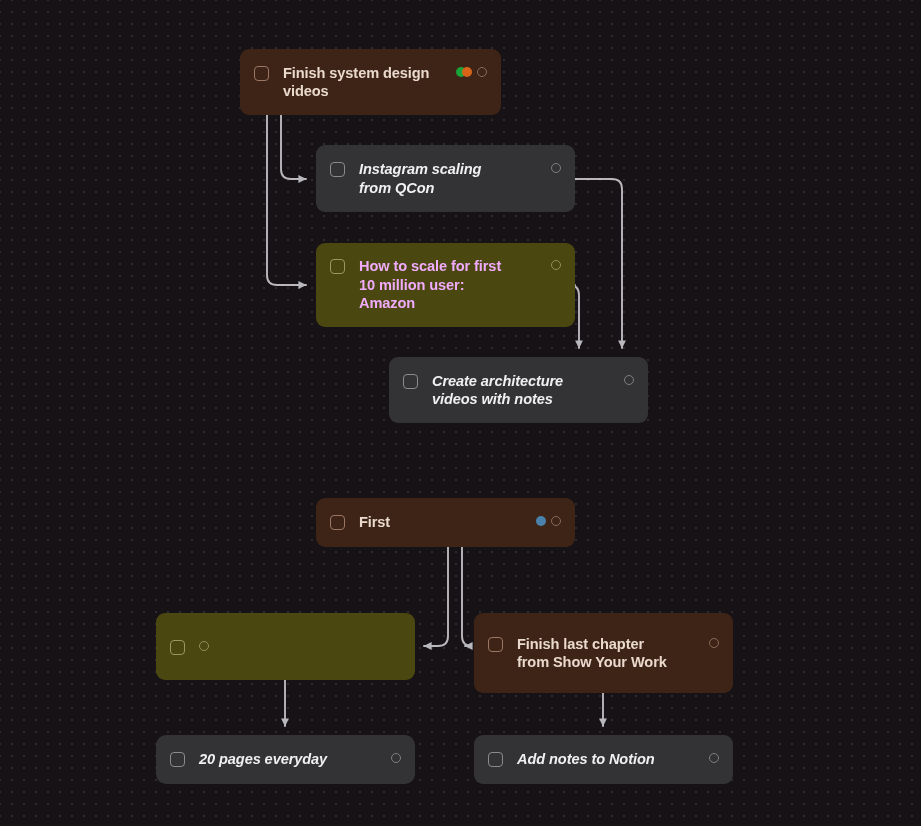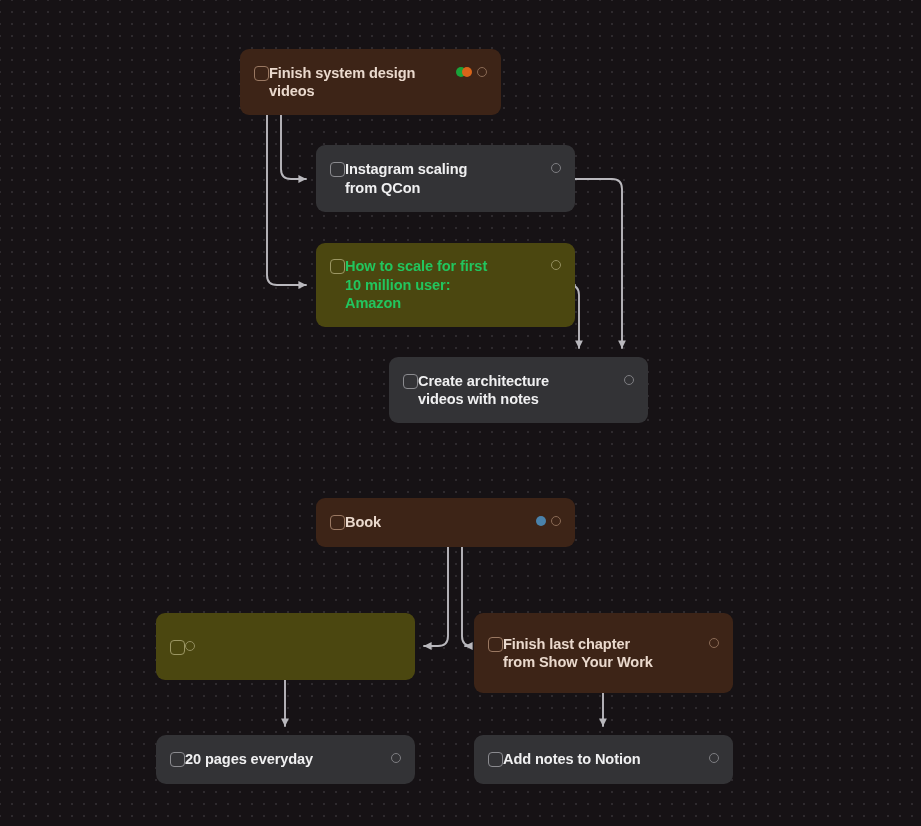--- a/index.html
+++ b/index.html
@@ -30,21 +30,21 @@
     border-radius: 9px;
     display: flex;
     align-items: center;
     padding: 0 14px 0 14px;
     overflow: hidden;
   }
   .node-inner {
     display: flex;
     align-items: flex-start;
     width: 100%;
-    gap: 0;
+    gap: 14px;
   }
   .cbox {
     flex: 0 0 auto;
     width: 15px; height: 15px;
     border-radius: 4px;
     border: 1.6px solid rgba(255,255,255,0.34);
     margin-top: 2px;
   }
   .label {
     flex: 1 1 auto;
@@ -71,27 +71,27 @@
     border-radius: 50%;
     border: 1.3px solid rgba(255,255,255,0.26);
   }
 
   
   .t-brown { background: #3d2417; }
   .t-brown .label { color: #ead9cd; }
   .t-brown .cbox { border-color: #9a7862; }
   .t-brown .ring { border-color: #8a6a55; }
 
-  .t-gray { background: #333336; }
+  .t-gray { background: #333336; font-style: italic; }
   .t-gray .label { color: #f0f0f1; }
   .t-gray .cbox { border-color: #8b8b8f; }
   .t-gray .ring { border-color: #7e7e82; }
 
   .t-olive { background: #4b4710; }
-  .t-olive .label { color: #22c55e; }
+  .t-olive .label { color: #f0abfc; }
   .t-olive .cbox { border-color: #9b9663; }
   .t-olive .ring { border-color: #938e5f; }
 </style>
 </head>
 <body>
 
 <div id="canvas">
 
   <svg id="edges" viewBox="0 0 921 826" width="921" height="826">
     <defs>
@@ -164,21 +164,21 @@
           <div class="label">Create architecture
 videos with notes</div>
           <div class="right-meta">
             <div class="ring"></div>
           </div>
         </div>
       </div>
       <div class="node t-brown" style="left: 316px; top: 498px; width: 259px; height: 49px; background: rgb(61, 36, 23);">
         <div class="node-inner">
           <div class="cbox"></div>
-          <div class="label">Book</div>
+          <div class="label">First</div>
           <div class="right-meta">
             <div class="avatars">
               <div class="avatar" style="background: rgb(74, 130, 171);"></div>
             </div>
             <div class="ring"></div>
           </div>
         </div>
       </div>
       <div class="node t-olive" style="left: 156px; top: 613px; width: 259px; height: 67px; background: rgb(75, 71, 16);">
         <div class="node-inner">

